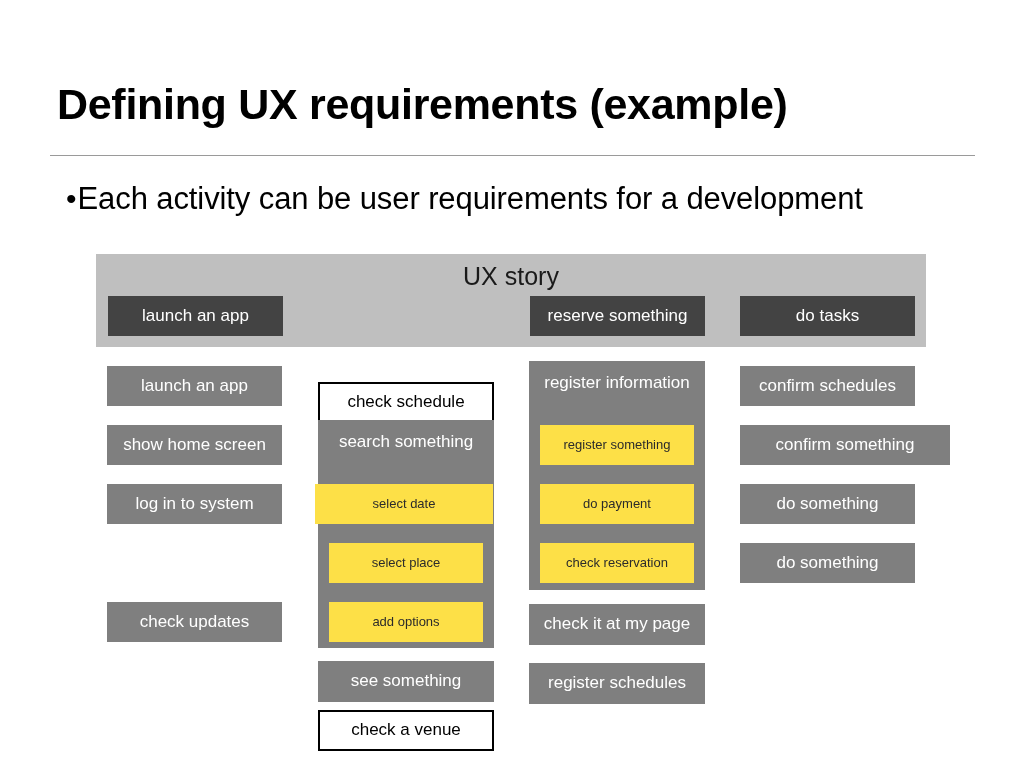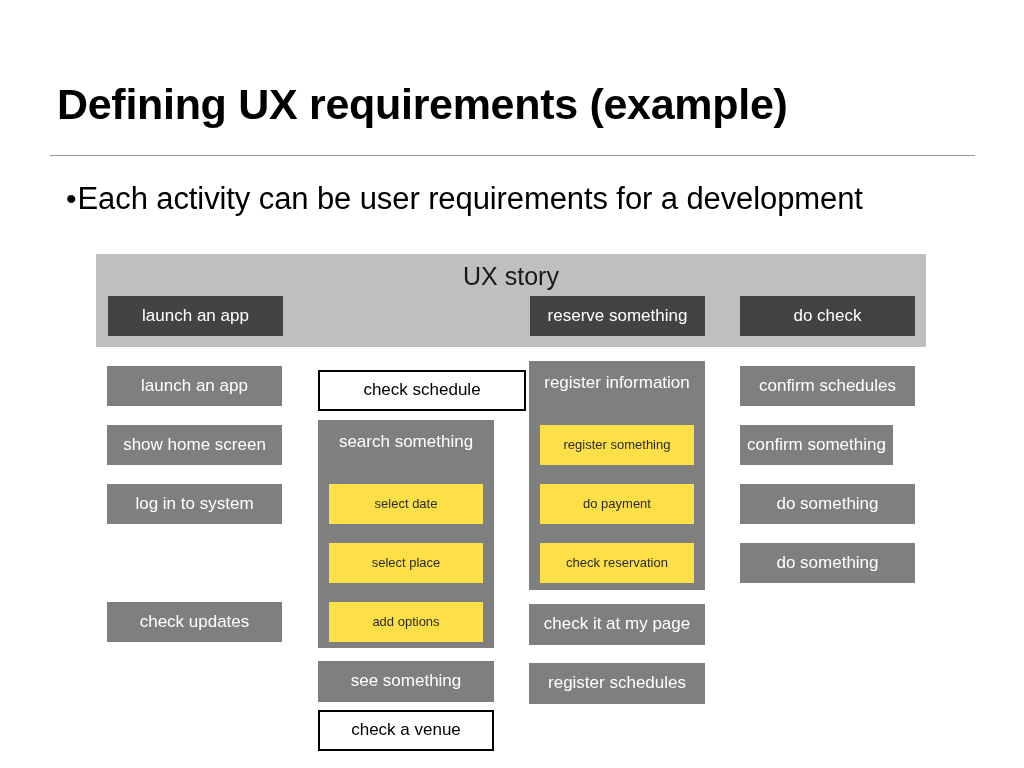--- a/index.html
+++ b/index.html
@@ -148,44 +148,44 @@
     <div class="band-title">UX story</div>
   </div>
 
   <div class="box dark" style="left:108px; top:296px; width:175px; height:40px;">
     <span>launch an app</span>
   </div>
   <div class="box dark" style="left:530px; top:296px; width:175px; height:40px;">
     <span>reserve something</span>
   </div>
   <div class="box dark" style="left:740px; top:296px; width:175px; height:40px;">
-    <span>do check</span>
+    <span>do tasks</span>
   </div>
 
   <div class="box mid" style="left:107px; top:366px; width:175px; height:40px;">
     <span>launch an app</span>
   </div>
   <div class="box mid" style="left:107px; top:425px; width:175px; height:40px;">
     <span>show home screen</span>
   </div>
   <div class="box mid" style="left:107px; top:484px; width:175px; height:40px;">
     <span>log in to system</span>
   </div>
   <div class="box mid" style="left:107px; top:602px; width:175px; height:40px;">
     <span>check updates</span>
   </div>
 
-  <div class="box white" style="left:318px; top:370px; width:208px; height:41px;">
+  <div class="box white" style="left:318px; top:382px; width:176px; height:41px;">
     <span>check schedule</span>
   </div>
 
   <div class="group" style="left:318px; top:420px; width:176px; height:228px;">
     <div class="group-label">search something</div>
   </div>
-  <div class="box light" style="left:329px; top:484px; width:154px; height:40px;">
+  <div class="box light" style="left:315px; top:484px; width:178px; height:40px;">
     <span>select date</span>
   </div>
   <div class="box light" style="left:329px; top:543px; width:154px; height:40px;align-items:center;">
     <span>select place</span>
   </div>
   <div class="box light" style="left:329px; top:602px; width:154px; height:40px;">
     <span>add options</span>
   </div>
 
   <div class="box mid" style="left:318px; top:661px; width:176px; height:41px;">
@@ -211,21 +211,21 @@
   <div class="box mid" style="left:529px; top:604px; width:176px; height:41px;">
     <span>check it at my page</span>
   </div>
   <div class="box mid" style="left:529px; top:663px; width:176px; height:41px;">
     <span>register schedules</span>
   </div>
 
   <div class="box mid" style="left:740px; top:366px; width:175px; height:40px;">
     <span>confirm schedules</span>
   </div>
-  <div class="box mid" style="left:740px; top:425px; width:153px; height:40px;">
+  <div class="box mid" style="left:740px; top:425px; width:210px; height:40px;">
     <span>confirm something</span>
   </div>
   <div class="box mid" style="left:740px; top:484px; width:175px; height:40px;">
     <span>do something</span>
   </div>
   <div class="box mid" style="left:740px; top:543px; width:175px; height:40px;">
     <span>do something</span>
   </div>
 
 </div>

